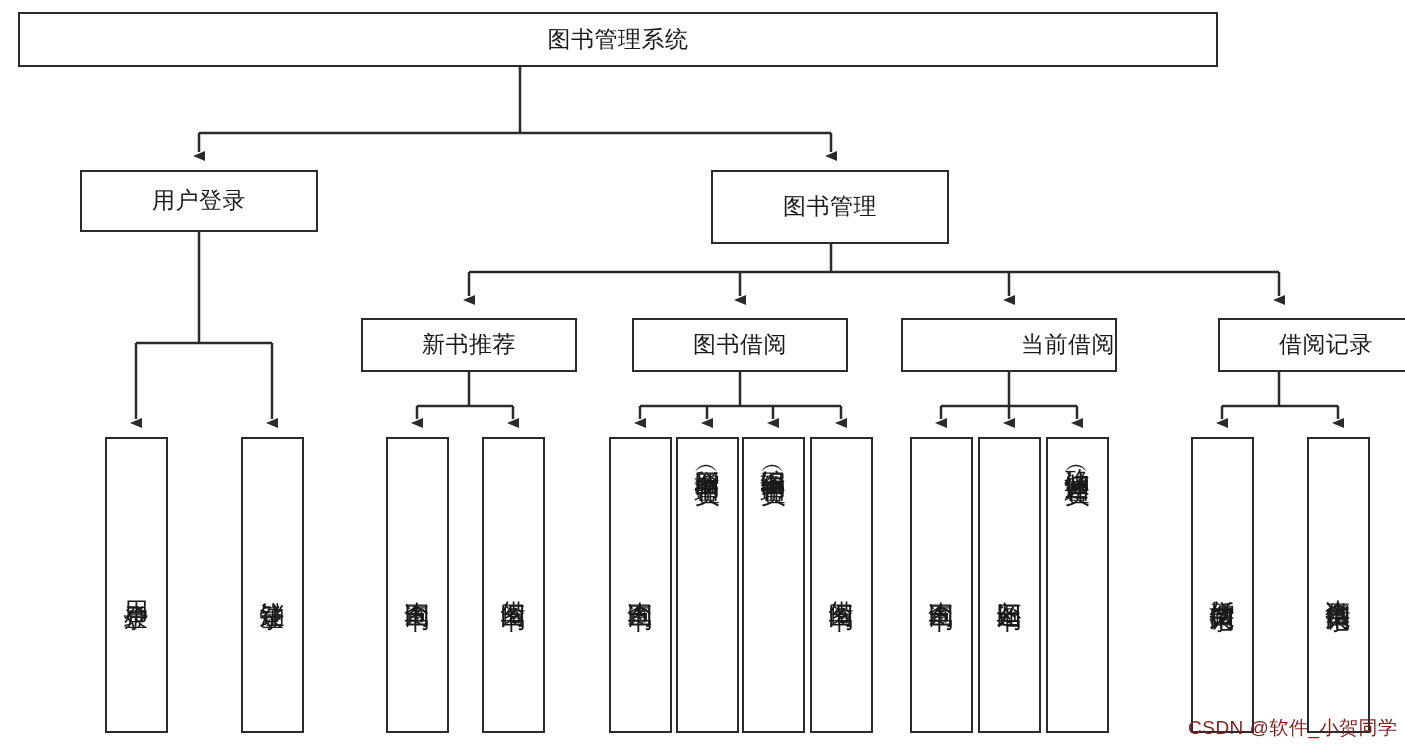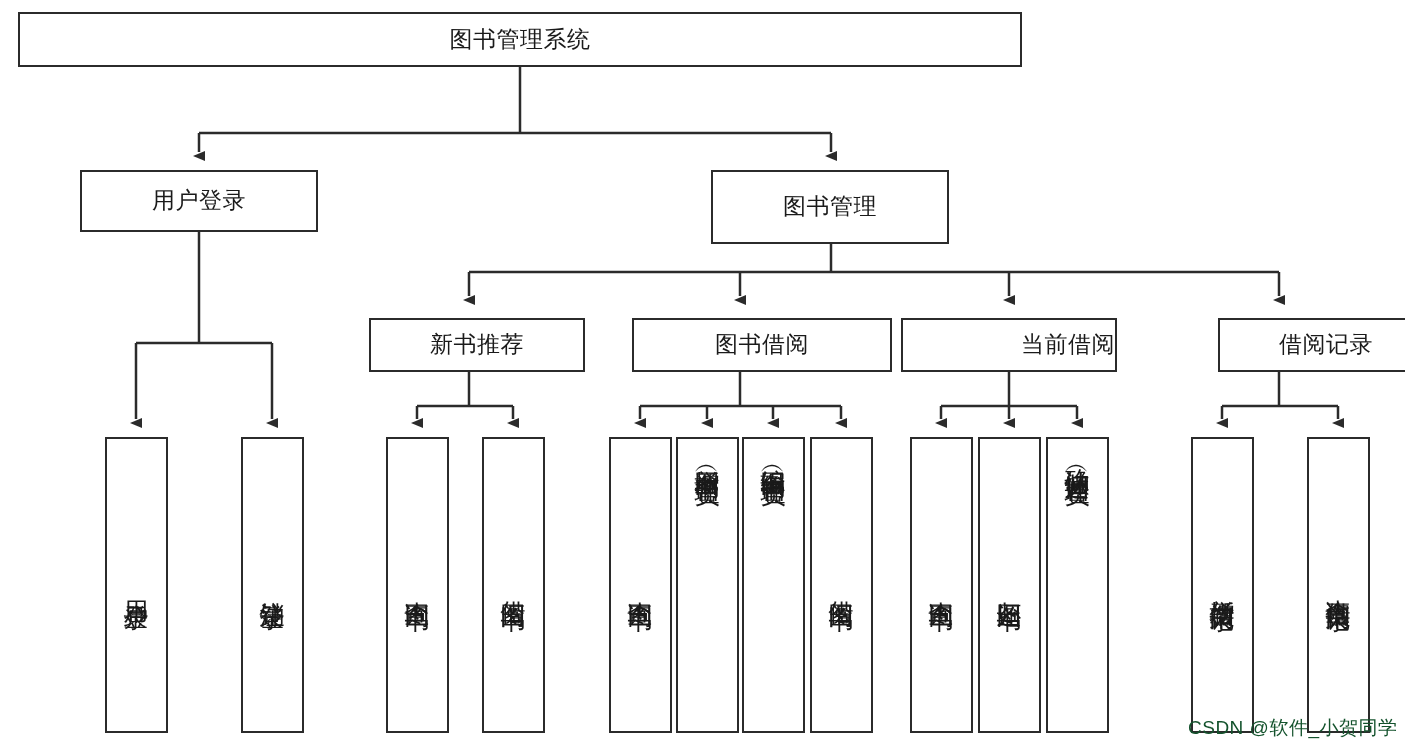--- a/index.html
+++ b/index.html
@@ -58,21 +58,21 @@
     letter-spacing: 2px;
     white-space: nowrap;
   }
   .node-v.node-v-center {
     align-items: center;
     padding-top: 0;
   }
   .watermark {
     position: absolute;
     font-size: 19px;
-    color: #14532d;
+    color: #7f1d1d;
     white-space: nowrap;
     letter-spacing: 0.5px;
     user-select: none;
   }
 </style>
 </head>
 <body>
 
 <div id="diagram-root">
 
@@ -120,37 +120,37 @@
       <path d="M 1009 406 L 1009 419" marker-end="url(#arrowhead)"></path>
       <path d="M 1077 406 L 1077 419" marker-end="url(#arrowhead)"></path>
 
       <path d="M 1279 372 L 1279 406"></path>
       <path d="M 1222 406 L 1338 406"></path>
       <path d="M 1222 406 L 1222 419" marker-end="url(#arrowhead)"></path>
       <path d="M 1338 406 L 1338 419" marker-end="url(#arrowhead)"></path>
     </g>
   </svg>
 
-  <div class="node node-h" style="left:18px; top:12px; width:1004px; height:55px;">
+  <div class="node node-h" style="left:18px; top:12px; width:1200px; height:55px;">
     <span class="node-label">图书管理系统</span>
   </div>
 
   <div class="node node-h" style="left:80px; top:170px; width:238px; height:62px;">
     <span class="node-label">用户登录</span>
   </div>
 
   <div class="node node-h" style="left:711px; top:170px; width:238px; height:74px;">
     <span class="node-label">图书管理</span>
   </div>
 
-  <div class="node node-h" style="left:361px; top:318px; width:216px; height:54px;margin-left:8px;">
+  <div class="node node-h" style="left:361px; top:318px; width:216px; height:54px;">
     <span class="node-label">新书推荐</span>
   </div>
 
-  <div class="node node-h" style="left:632px; top:318px; width:260px; height:54px;">
+  <div class="node node-h" style="left:632px; top:318px; width:216px; height:54px;">
     <span class="node-label">图书借阅</span>
   </div>
 
   <div class="node node-h" style="left:901px; top:318px; width:216px; height:54px;justify-content:flex-end;">
     <span class="node-label">当前借阅</span>
   </div>
 
   <div class="node node-h" style="left:1171px; top:318px; width:216px; height:54px;margin-left:47px;">
     <span class="node-label">借阅记录</span>
   </div>

